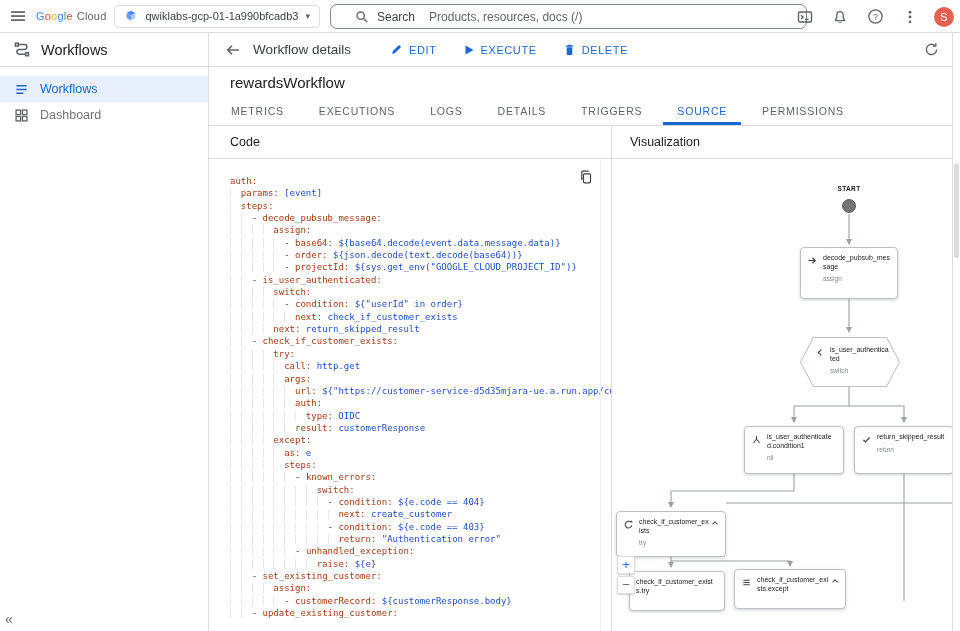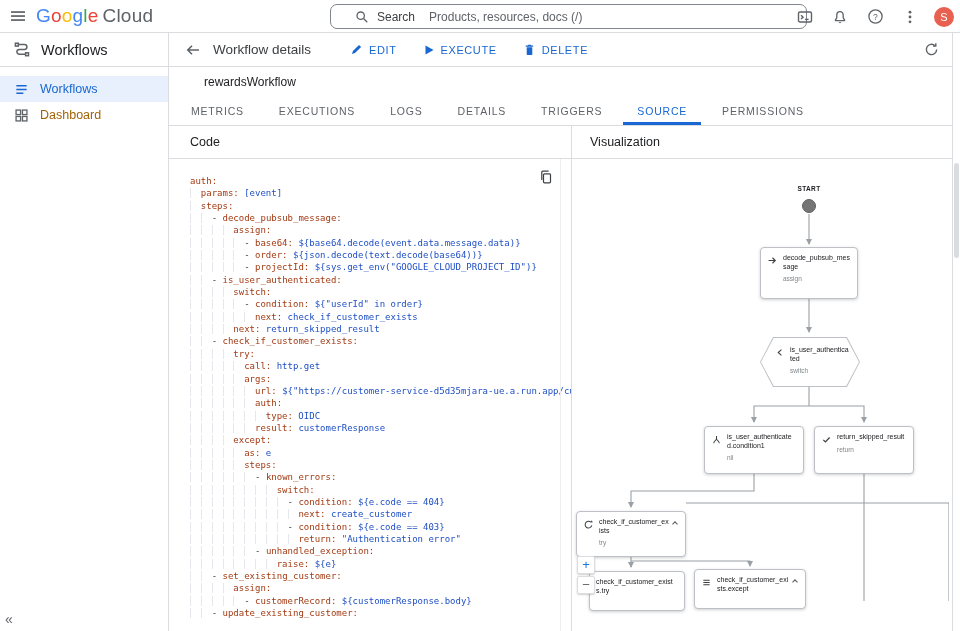--- a/index.html
+++ b/index.html
@@ -5,57 +5,57 @@
   * { box-sizing: border-box; margin: 0; padding: 0; }
   html,body { width:960px; height:631px; overflow:hidden; background:#fff;
     font-family:"Liberation Sans", sans-serif; color:#202124; }
   svg { display:block; }
   .glyph { font-family:"DejaVu Sans", sans-serif; }
 
   
   .topbar { position:absolute; top:0; left:0; width:960px; height:33px; background:#fff;
     border-bottom:1px solid #dadce0; display:flex; align-items:center; z-index:60; }
   .hamburger { width:36px; height:32px; display:flex; align-items:center; justify-content:center; cursor:pointer; }
-  .logo { display:flex; align-items:baseline; font-size:19px; letter-spacing:.2px; margin-right:8px; }
+  .logo { display:flex; align-items:baseline; font-size:11px; letter-spacing:.2px; margin-right:8px; }
   .logo b { font-weight:500; }
   .logo .cloud { color:#5f6368; margin-left:4px; font-weight:400; }
   .proj-pill { display:flex; align-items:center; gap:7px; height:23px; padding:0 9px;
     border:1px solid #dadce0; border-radius:4px; font-size:11px; color:#3c4043; cursor:pointer; }
   .searchbox { position:absolute; left:330px; top:4px; width:477px; height:25px;
     border:1px solid #80868b; border-radius:7px; display:flex; align-items:center; padding:0 24px; gap:8px; cursor:text; }
   .searchbox .s-label { font-size:12px; color:#3c4043; }
   .searchbox .s-hint { font-size:12px; color:#5f6368; margin-left:6px; }
   .top-icons { position:absolute; right:6px; top:0; height:33px; display:flex; align-items:center; gap:13px; }
   .tbtn { width:22px; height:22px; display:flex; align-items:center; justify-content:center; cursor:pointer; }
   .avatar { width:20px; height:20px; border-radius:50%; background:#e8604f; color:#fff;
     font-size:11px; font-weight:500; display:flex; align-items:center; justify-content:center; cursor:pointer; }
 
   
   .shell { position:absolute; top:33px; left:0; width:960px; height:598px; display:flex; }
-  .sidebar { width:169px; height:100%; border-right:1px solid #dadce0; position:relative; flex:none; }
+  .sidebar { width:209px; height:100%; border-right:1px solid #dadce0; position:relative; flex:none; }
   .side-head { height:34px; border-bottom:1px solid #dadce0; display:flex; align-items:center; gap:10px; padding-left:13px;
     font-size:14.5px; color:#202124; }
   .side-menu { padding-top:9px; }
   .side-item { height:26px; display:flex; align-items:center; gap:11px; padding-left:14px;
-    font-size:12.5px; color:#a16207; cursor:pointer; }
+    font-size:12.5px; color:#737373; cursor:pointer; }
   .side-item.active { background:#e8f0fe; color:#1967d2; font-weight:500; }
   .collapse-nav { position:absolute; left:5px; bottom:4px; font-size:14px; color:#5f6368; cursor:pointer; }
 
   .main { flex:1; position:relative; height:100%; }
   .vtrack { position:absolute; top:0; right:0; bottom:0; width:8px; border-left:1px solid #dadce0; background:#fff; z-index:40; }
   .vthumb { position:absolute; right:1px; top:130px; width:5px; height:95px; background:#dadce0; border-radius:3px; }
 
   .detail-head { height:34px; border-bottom:1px solid #dadce0; display:flex; align-items:center; padding:0 16px 0 10px; }
   .back-btn { width:28px; height:28px; display:flex; align-items:center; justify-content:center; cursor:pointer; }
   .detail-title { font-size:13.5px; color:#3c4043; margin:0 26px 0 6px; }
   .act-btn { display:flex; align-items:center; gap:6px; color:#1967d2; font-size:11px; font-weight:500;
     letter-spacing:.6px; padding:0 13px; height:30px; cursor:pointer; }
   .refresh-btn { margin-left:auto; width:26px; height:26px; display:flex; align-items:center; justify-content:center; cursor:pointer; }
 
-  .wf-name { height:30px; display:flex; align-items:center; padding-left:35px; font-size:12px; color:#202124; }
+  .wf-name { height:30px; display:flex; align-items:center; padding-left:21px; font-size:15px; color:#202124; }
 
   .tabbar { height:29px; border-bottom:1px solid #dadce0; display:flex; padding-left:8px;gap:7px; }
   .tab { line-height:28px; padding:0 14px; font-size:10.5px; font-weight:500; letter-spacing:.8px;
     color:#5f6368; cursor:pointer; }
   .tab.active { color:#1967d2; box-shadow:inset 0 -3px 0 #1967d2; }
 
   .panels { display:flex; height:505px; }
   .code-panel { width:403px; flex:none; border-right:1px solid #dadce0; display:flex; flex-direction:column; }
   .panel-title { height:33px; flex:none; border-bottom:1px solid #dadce0; display:flex; align-items:center;
     padding-left:21px; font-size:12.5px; color:#202124; }
@@ -113,20 +113,29 @@
   <div class="hamburger">
     <svg width="16" height="16" viewBox="0 0 16 16">
         <rect x="1" y="3.2" width="14" height="1.7" fill="#5f6368"></rect>
         <rect x="1" y="7.2" width="14" height="1.7" fill="#5f6368"></rect>
         <rect x="1" y="11.2" width="14" height="1.7" fill="#5f6368"></rect>
       </svg>
   </div>
   <div class="logo">
     <b><span style="color:#4285F4">G</span><span style="color:#EA4335">o</span><span style="color:#FBBC05">o</span><span style="color:#4285F4">g</span><span style="color:#34A853">l</span><span style="color:#EA4335">e</span></b>
     <span class="cloud">Cloud</span>
+  </div>
+  <div class="proj-pill">
+    <svg width="14" height="14" viewBox="0 0 16 16">
+      <polygon points="8,2 13,4.6 8,7.2 3,4.6" fill="#4285f4"></polygon>
+      <polygon points="3,4.6 8,7.2 8,13 3,10.4" fill="#669df6"></polygon>
+      <polygon points="13,4.6 8,7.2 8,13 13,10.4" fill="#aecbfa"></polygon>
+    </svg>
+    <span>qwiklabs-gcp-01-1a990bfcadb3</span>
+    <span class="glyph" style="color:#5f6368;font-size:9px">▾</span>
   </div>
   <div class="searchbox">
     <svg width="14" height="14" viewBox="0 0 16 16">
       <circle cx="6.5" cy="6.5" r="4.2" fill="none" stroke="#5f6368" stroke-width="1.5"></circle>
       <path d="M9.8 9.8L14 14" stroke="#5f6368" stroke-width="1.5"></path>
     </svg>
     <span class="s-label">Search</span>
     <span class="s-hint">Products, resources, docs (/)</span>
   </div>
   <div class="top-icons">

